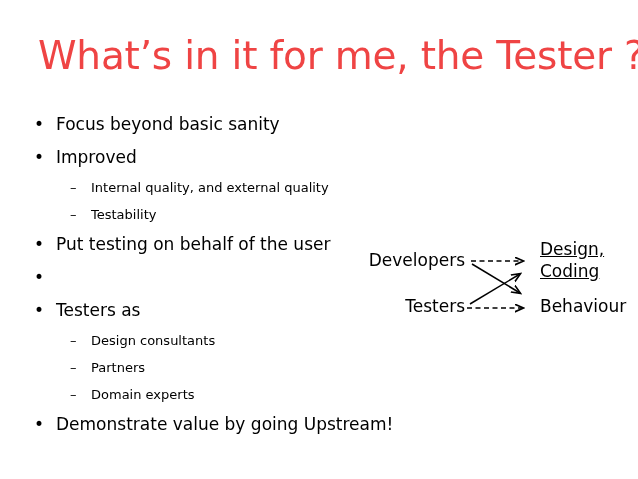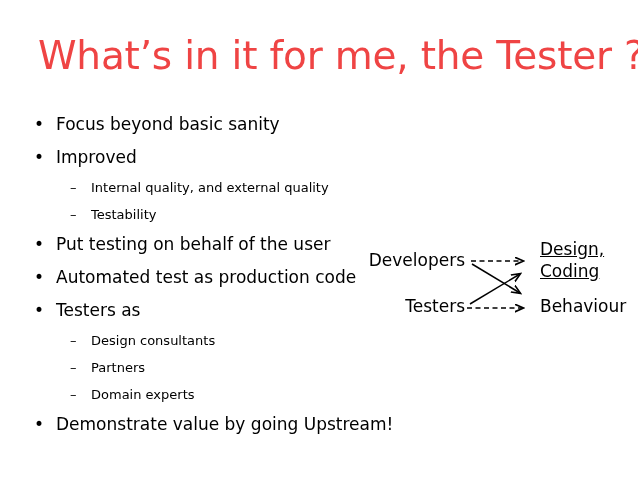--- a/index.html
+++ b/index.html
@@ -146,21 +146,20 @@
       <span class="txt">Testability</span>
     </div>
 
     <div class="bullet-row lvl1">
       <span class="marker">•</span>
       <span class="txt">Put testing on behalf of the user</span>
     </div>
 
     <div class="bullet-row lvl1">
       <span class="marker">•</span>
-      <span class="txt">Automated test as production code</span>
     </div>
 
     <div class="bullet-row lvl1">
       <span class="marker">•</span>
       <span class="txt">Testers as</span>
     </div>
 
     <div class="bullet-row lvl2">
       <span class="marker">–</span>
       <span class="txt">Design consultants</span>

